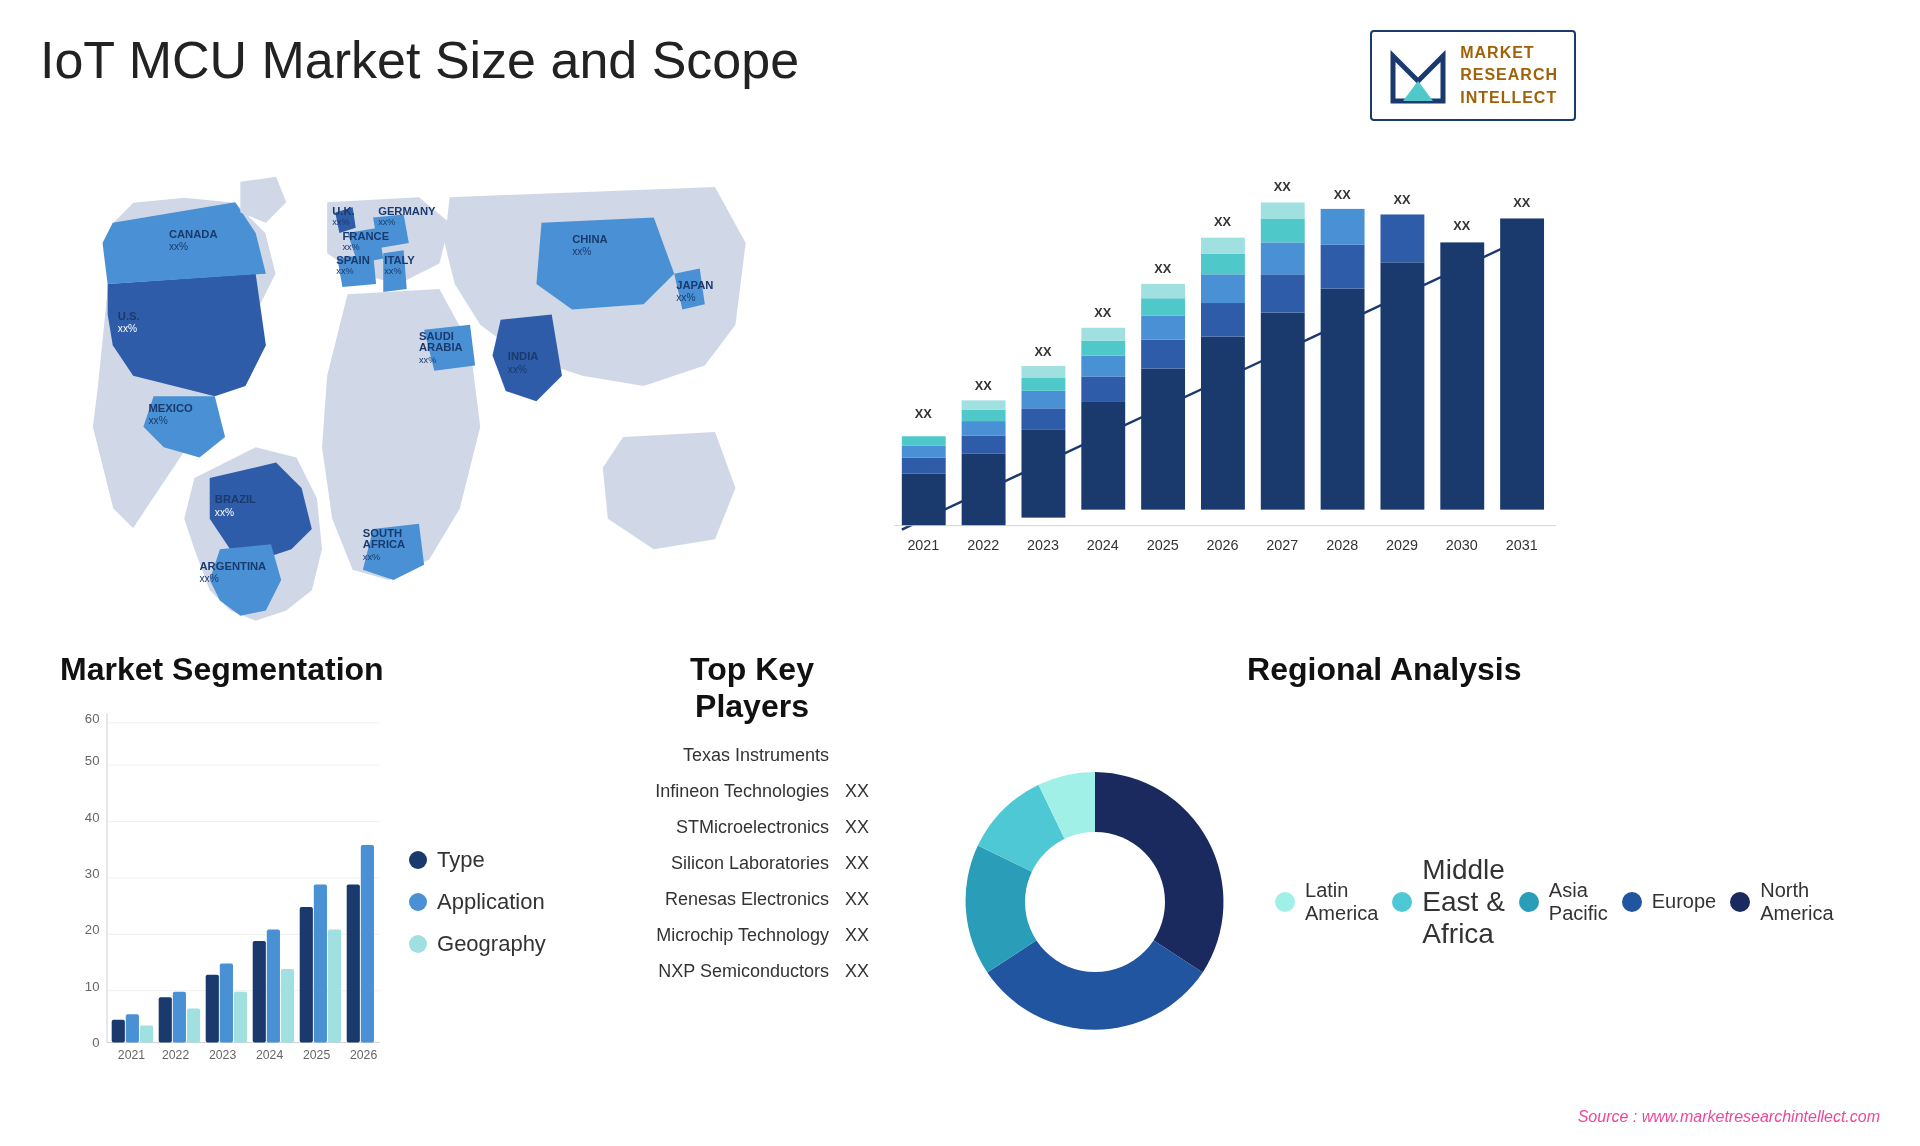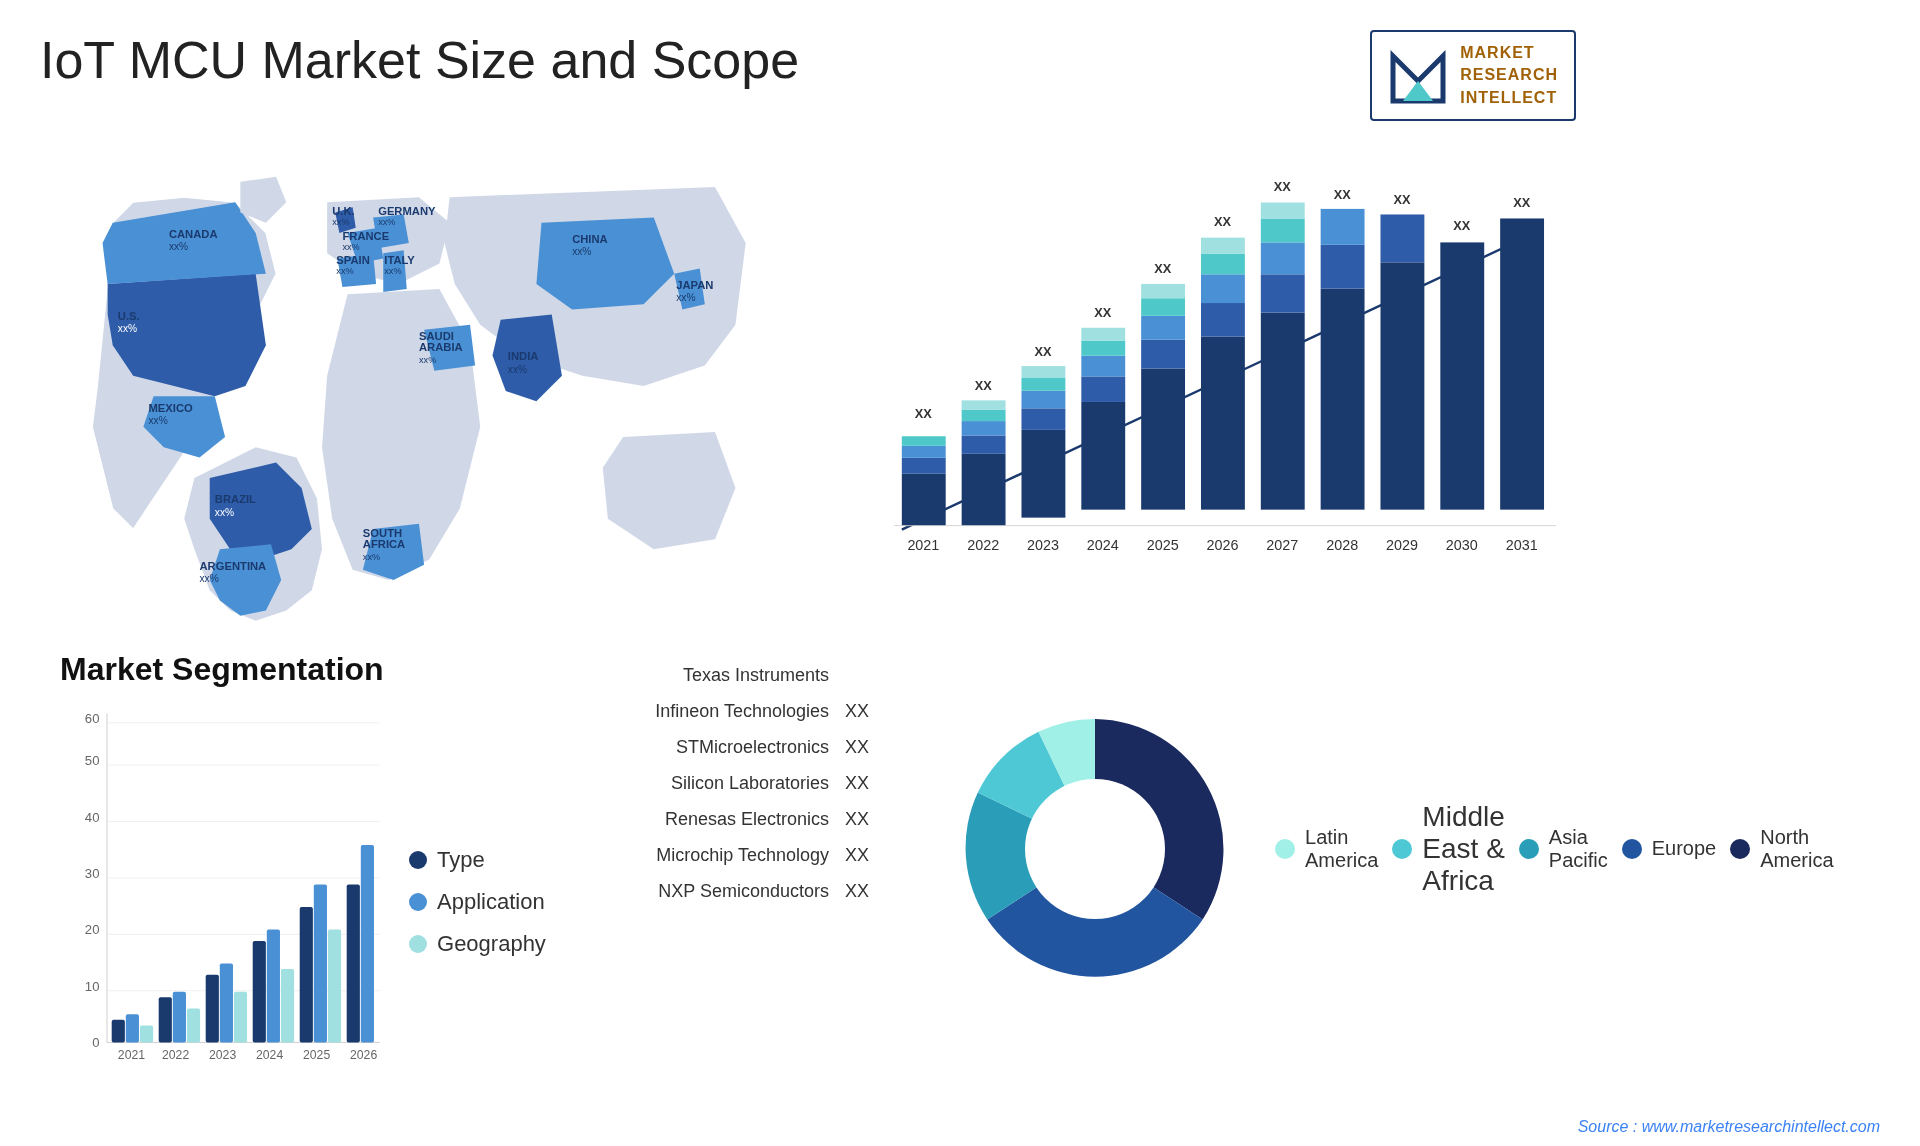--- a/index.html
+++ b/index.html
@@ -182,24 +182,24 @@
       align-items: center;
     }
     .regional-legend {
       display: flex;
       flex-direction: row;
       gap: 14px;
       min-width: 200px;
     }
     .source-text {
       position: absolute;
-      bottom: 10px;
+      bottom: 20px;
       right: 40px;
       font-size: 16px;
-      color: #3b82f6;
+      color: #ec4899;
       font-style: italic;
     }
 
     
     .country-label {
       font-size: 11px;
       font-weight: 700;
       fill: #1a3a6e;
     }
   </style>
@@ -468,20 +468,21 @@
           </div>
           <div class="legend-item">
             <div class="legend-dot" style="background:#a0e0e0;"></div>
             <span>Geography</span>
           </div>
         </div>
       </div>
     </div>
 
     <div class="key-players-section">
+      <div class="section-title">Top Key Players</div>
       <div class="player-bars">
 
         <div class="player-row">
           <div class="player-name">Texas Instruments</div>
           <div class="player-bar-container">
             <div class="player-bar-dark" style="width:55%; z-index:2;"></div>
             <div class="player-bar-cyan" style="left:55%; width:38%;"></div>
           </div>
           <div class="player-xx"></div>
         </div>
@@ -537,20 +538,21 @@
             <div class="player-bar-dark" style="width:20%; z-index:2;"></div>
             <div class="player-bar-cyan" style="left:20%; width:28%;"></div>
           </div>
           <div class="player-xx">XX</div>
         </div>
 
       </div>
     </div>
 
     <div class="regional-section">
+      <div class="section-title">Regional Analysis</div>
       <div class="regional-content">
         <div class="donut-container">
           <svg width="320" height="320" viewBox="-160 -160 320 320">
 
             <path d="M0,0 L0,-130 A130,130 0 0,1 107.7,70.5 Z" fill="#1a2a5e"></path>
 
             <path d="M0,0 L107.7,70.5 A130,130 0 0,1 -107.7,70.5 Z" fill="#2255a0"></path>
 
             <path d="M0,0 L-107.7,70.5 A130,130 0 0,1 -117.2,-56.5 Z" fill="#2a9db8"></path>
 

